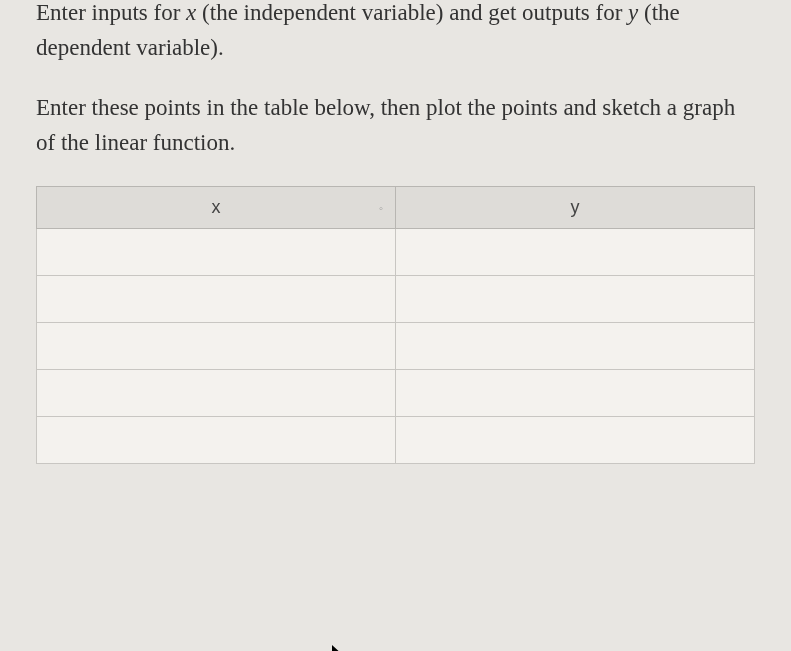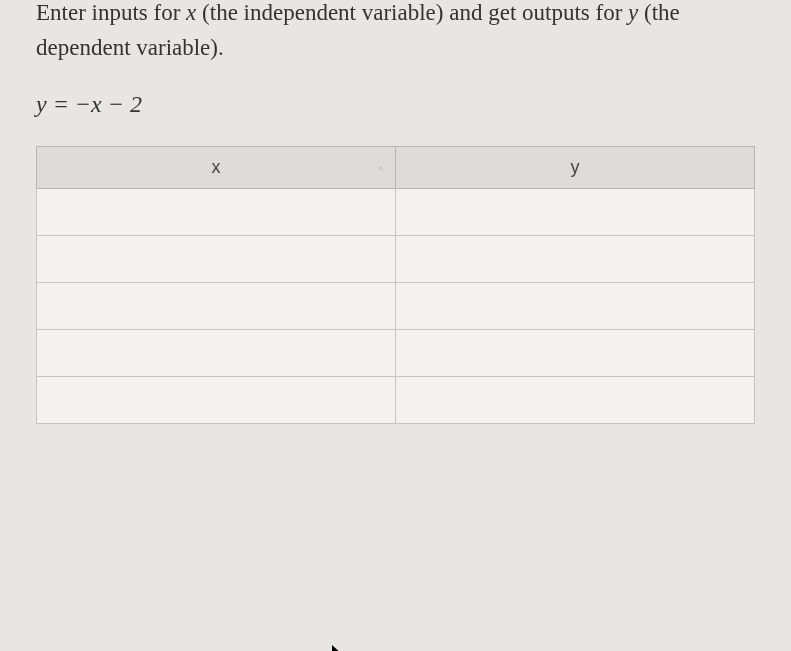--- a/index.html
+++ b/index.html
@@ -83,24 +83,22 @@
   </style>
 </head>
 <body>
 
 <div class="content">
 
   <p class="instruction-text first">
     <span>Enter inputs for </span><span class="italic-var">x</span><span> (the independent variable) and get outputs for </span><span class="italic-var">y</span><span> (the dependent variable).</span>
   </p>
 
+  <p class="instruction-text">Enter these points in the table below, then plot the points and sketch a graph of the linear function.</p>
 
-  <div class="equation">
-    <span class="italic-var">y = −x − 2</span>
-  </div>
 
   <table class="data-table">
     <thead>
       <tr>
         <th>
           <span>x</span>
           <span class="sort-icon">◦</span>
         </th>
         <th>
           <span>y</span>

